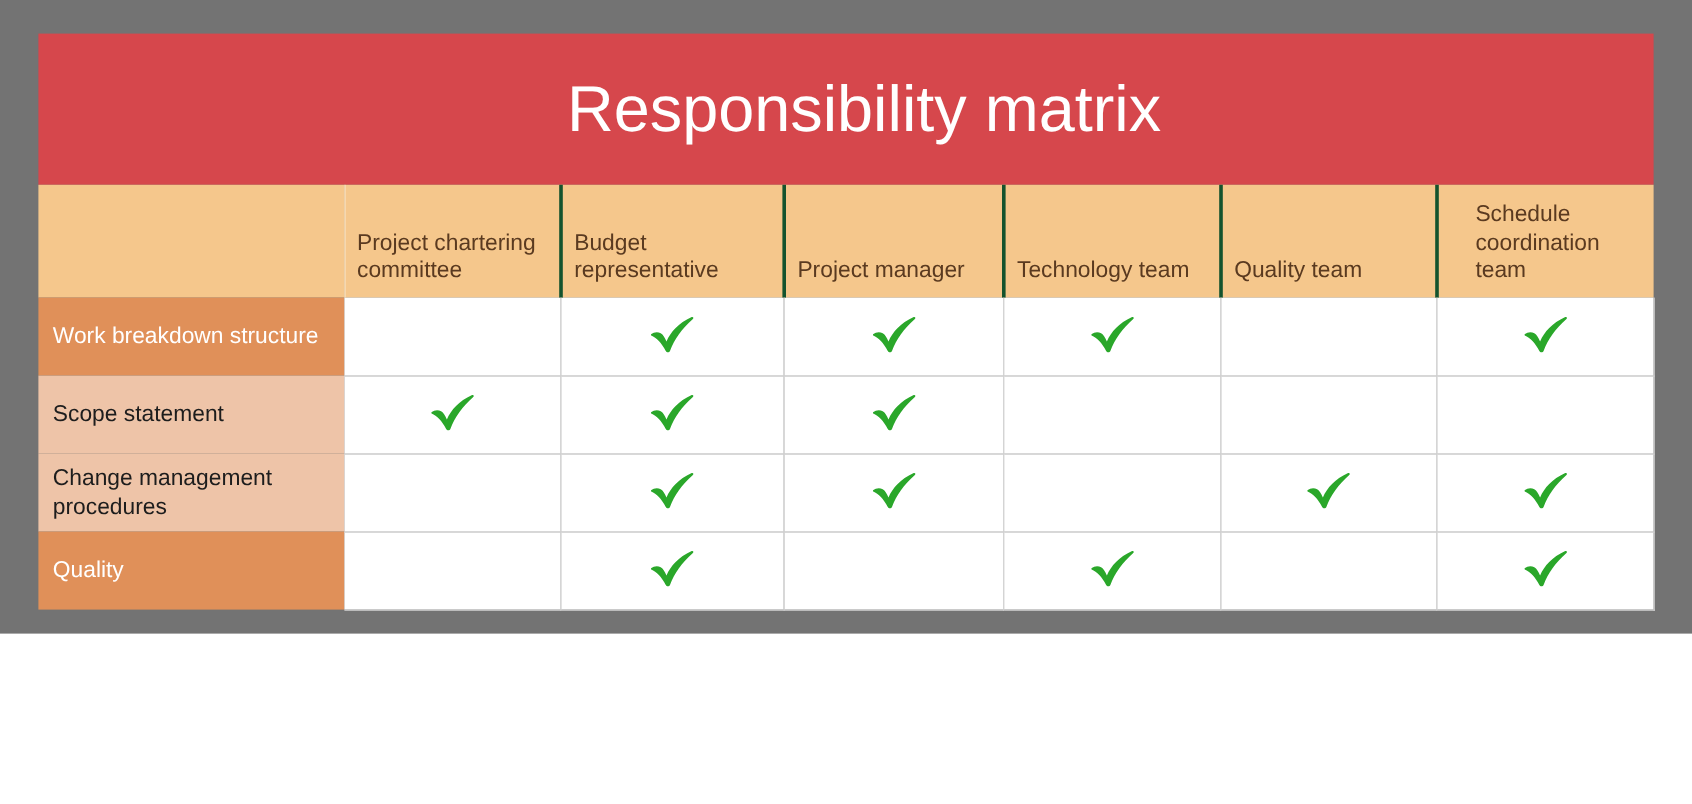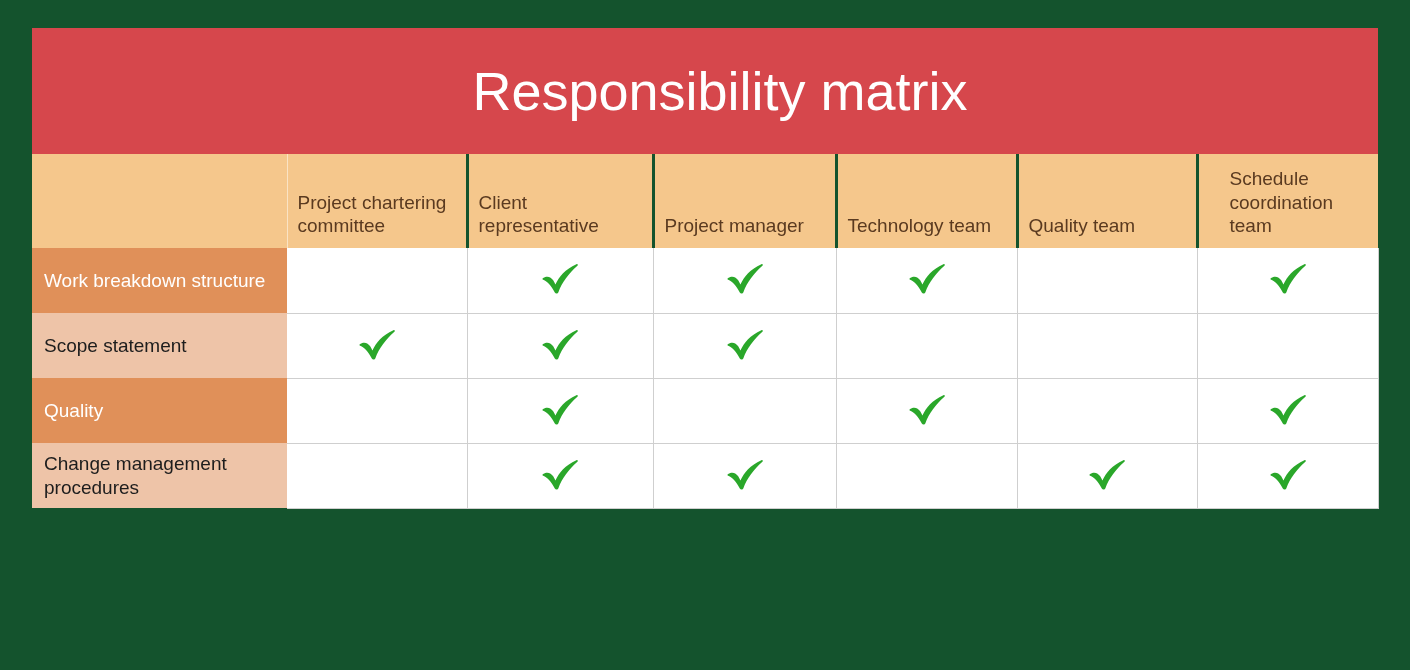--- a/index.html
+++ b/index.html
@@ -10,22 +10,22 @@
   body {
     width: 1410px;
     height: 670px;
     font-family: "Liberation Sans", sans-serif;
     overflow: hidden;
   }
 
   #stage {
     position: relative;
     width: 1410px;
-    height: 670px;
-    background: #14532d;
+    height: 528px;
+    background: #737373;
   }
 
   
   .matrix {
     position: absolute;
     left: 32px;
     top: 28px;
     width: 1346px;
     height: 613px;
     box-sizing: border-box;
@@ -147,21 +147,21 @@
           <col class="c-2">
           <col class="c-3">
           <col class="c-4">
           <col class="c-5">
           <col class="c-6">
       </colgroup>
       <thead>
         <tr class="head-row">
           <th class="corner"></th>
           <th>Project chartering committee</th>
-          <th>Client representative</th>
+          <th>Budget representative</th>
           <th>Project manager</th>
           <th>Technology team</th>
           <th>Quality team</th>
           <th class="last">Schedule coordination team</th>
         </tr>
       </thead>
       <tbody id="matrix-body">
           <tr class="body-row shade-dark">
             <td class="rowlabel">Work breakdown structure</td>
             <td class="cell"></td>
@@ -187,49 +187,49 @@
             <td class="cell"><span class="check"><svg width="44" height="40" viewBox="0 0 44 40" aria-hidden="true">
                   <path d="M4.5 20.5 C7 18.6 10.2 18.2 12.6 19.8 C14.6 21.1 16.0 23.2 17.4 26.6 C21.0 18.4 27.2 11.4 38.4 6.2 C39.6 5.7 40.4 6.9 39.4 7.8 C30.2 15.9 24.0 24.6 20.4 34.2 C19.8 35.8 17.6 36.0 16.8 34.5 C13.2 27.8 9.2 23.4 4.6 21.6 Z" fill="#2aa72a"></path>
                 </svg></span></td>
             <td class="cell"><span class="check"><svg width="44" height="40" viewBox="0 0 44 40" aria-hidden="true">
                   <path d="M4.5 20.5 C7 18.6 10.2 18.2 12.6 19.8 C14.6 21.1 16.0 23.2 17.4 26.6 C21.0 18.4 27.2 11.4 38.4 6.2 C39.6 5.7 40.4 6.9 39.4 7.8 C30.2 15.9 24.0 24.6 20.4 34.2 C19.8 35.8 17.6 36.0 16.8 34.5 C13.2 27.8 9.2 23.4 4.6 21.6 Z" fill="#2aa72a"></path>
                 </svg></span></td>
             <td class="cell"></td>
             <td class="cell"></td>
             <td class="cell last"></td>
           </tr>
+          <tr class="body-row shade-light">
+            <td class="rowlabel">Change management procedures</td>
+            <td class="cell"></td>
+            <td class="cell"><span class="check"><svg width="44" height="40" viewBox="0 0 44 40" aria-hidden="true">
+                  <path d="M4.5 20.5 C7 18.6 10.2 18.2 12.6 19.8 C14.6 21.1 16.0 23.2 17.4 26.6 C21.0 18.4 27.2 11.4 38.4 6.2 C39.6 5.7 40.4 6.9 39.4 7.8 C30.2 15.9 24.0 24.6 20.4 34.2 C19.8 35.8 17.6 36.0 16.8 34.5 C13.2 27.8 9.2 23.4 4.6 21.6 Z" fill="#2aa72a"></path>
+                </svg></span></td>
+            <td class="cell"><span class="check"><svg width="44" height="40" viewBox="0 0 44 40" aria-hidden="true">
+                  <path d="M4.5 20.5 C7 18.6 10.2 18.2 12.6 19.8 C14.6 21.1 16.0 23.2 17.4 26.6 C21.0 18.4 27.2 11.4 38.4 6.2 C39.6 5.7 40.4 6.9 39.4 7.8 C30.2 15.9 24.0 24.6 20.4 34.2 C19.8 35.8 17.6 36.0 16.8 34.5 C13.2 27.8 9.2 23.4 4.6 21.6 Z" fill="#2aa72a"></path>
+                </svg></span></td>
+            <td class="cell"></td>
+            <td class="cell"><span class="check"><svg width="44" height="40" viewBox="0 0 44 40" aria-hidden="true">
+                  <path d="M4.5 20.5 C7 18.6 10.2 18.2 12.6 19.8 C14.6 21.1 16.0 23.2 17.4 26.6 C21.0 18.4 27.2 11.4 38.4 6.2 C39.6 5.7 40.4 6.9 39.4 7.8 C30.2 15.9 24.0 24.6 20.4 34.2 C19.8 35.8 17.6 36.0 16.8 34.5 C13.2 27.8 9.2 23.4 4.6 21.6 Z" fill="#2aa72a"></path>
+                </svg></span></td>
+            <td class="cell last"><span class="check"><svg width="44" height="40" viewBox="0 0 44 40" aria-hidden="true">
+                  <path d="M4.5 20.5 C7 18.6 10.2 18.2 12.6 19.8 C14.6 21.1 16.0 23.2 17.4 26.6 C21.0 18.4 27.2 11.4 38.4 6.2 C39.6 5.7 40.4 6.9 39.4 7.8 C30.2 15.9 24.0 24.6 20.4 34.2 C19.8 35.8 17.6 36.0 16.8 34.5 C13.2 27.8 9.2 23.4 4.6 21.6 Z" fill="#2aa72a"></path>
+                </svg></span></td>
+          </tr>
           <tr class="body-row shade-dark">
             <td class="rowlabel">Quality</td>
             <td class="cell"></td>
             <td class="cell"><span class="check"><svg width="44" height="40" viewBox="0 0 44 40" aria-hidden="true">
                   <path d="M4.5 20.5 C7 18.6 10.2 18.2 12.6 19.8 C14.6 21.1 16.0 23.2 17.4 26.6 C21.0 18.4 27.2 11.4 38.4 6.2 C39.6 5.7 40.4 6.9 39.4 7.8 C30.2 15.9 24.0 24.6 20.4 34.2 C19.8 35.8 17.6 36.0 16.8 34.5 C13.2 27.8 9.2 23.4 4.6 21.6 Z" fill="#2aa72a"></path>
                 </svg></span></td>
             <td class="cell"></td>
             <td class="cell"><span class="check"><svg width="44" height="40" viewBox="0 0 44 40" aria-hidden="true">
                   <path d="M4.5 20.5 C7 18.6 10.2 18.2 12.6 19.8 C14.6 21.1 16.0 23.2 17.4 26.6 C21.0 18.4 27.2 11.4 38.4 6.2 C39.6 5.7 40.4 6.9 39.4 7.8 C30.2 15.9 24.0 24.6 20.4 34.2 C19.8 35.8 17.6 36.0 16.8 34.5 C13.2 27.8 9.2 23.4 4.6 21.6 Z" fill="#2aa72a"></path>
                 </svg></span></td>
             <td class="cell"></td>
             <td class="cell last"><span class="check"><svg width="44" height="40" viewBox="0 0 44 40" aria-hidden="true">
                   <path d="M4.5 20.5 C7 18.6 10.2 18.2 12.6 19.8 C14.6 21.1 16.0 23.2 17.4 26.6 C21.0 18.4 27.2 11.4 38.4 6.2 C39.6 5.7 40.4 6.9 39.4 7.8 C30.2 15.9 24.0 24.6 20.4 34.2 C19.8 35.8 17.6 36.0 16.8 34.5 C13.2 27.8 9.2 23.4 4.6 21.6 Z" fill="#2aa72a"></path>
                 </svg></span></td>
           </tr>
-          <tr class="body-row shade-light">
-            <td class="rowlabel">Change management procedures</td>
-            <td class="cell"></td>
-            <td class="cell"><span class="check"><svg width="44" height="40" viewBox="0 0 44 40" aria-hidden="true">
-                  <path d="M4.5 20.5 C7 18.6 10.2 18.2 12.6 19.8 C14.6 21.1 16.0 23.2 17.4 26.6 C21.0 18.4 27.2 11.4 38.4 6.2 C39.6 5.7 40.4 6.9 39.4 7.8 C30.2 15.9 24.0 24.6 20.4 34.2 C19.8 35.8 17.6 36.0 16.8 34.5 C13.2 27.8 9.2 23.4 4.6 21.6 Z" fill="#2aa72a"></path>
-                </svg></span></td>
-            <td class="cell"><span class="check"><svg width="44" height="40" viewBox="0 0 44 40" aria-hidden="true">
-                  <path d="M4.5 20.5 C7 18.6 10.2 18.2 12.6 19.8 C14.6 21.1 16.0 23.2 17.4 26.6 C21.0 18.4 27.2 11.4 38.4 6.2 C39.6 5.7 40.4 6.9 39.4 7.8 C30.2 15.9 24.0 24.6 20.4 34.2 C19.8 35.8 17.6 36.0 16.8 34.5 C13.2 27.8 9.2 23.4 4.6 21.6 Z" fill="#2aa72a"></path>
-                </svg></span></td>
-            <td class="cell"></td>
-            <td class="cell"><span class="check"><svg width="44" height="40" viewBox="0 0 44 40" aria-hidden="true">
-                  <path d="M4.5 20.5 C7 18.6 10.2 18.2 12.6 19.8 C14.6 21.1 16.0 23.2 17.4 26.6 C21.0 18.4 27.2 11.4 38.4 6.2 C39.6 5.7 40.4 6.9 39.4 7.8 C30.2 15.9 24.0 24.6 20.4 34.2 C19.8 35.8 17.6 36.0 16.8 34.5 C13.2 27.8 9.2 23.4 4.6 21.6 Z" fill="#2aa72a"></path>
-                </svg></span></td>
-            <td class="cell last"><span class="check"><svg width="44" height="40" viewBox="0 0 44 40" aria-hidden="true">
-                  <path d="M4.5 20.5 C7 18.6 10.2 18.2 12.6 19.8 C14.6 21.1 16.0 23.2 17.4 26.6 C21.0 18.4 27.2 11.4 38.4 6.2 C39.6 5.7 40.4 6.9 39.4 7.8 C30.2 15.9 24.0 24.6 20.4 34.2 C19.8 35.8 17.6 36.0 16.8 34.5 C13.2 27.8 9.2 23.4 4.6 21.6 Z" fill="#2aa72a"></path>
-                </svg></span></td>
-          </tr>
         </tbody>
     </table>
 
   </div>
 </div>
 
 </body></html>

